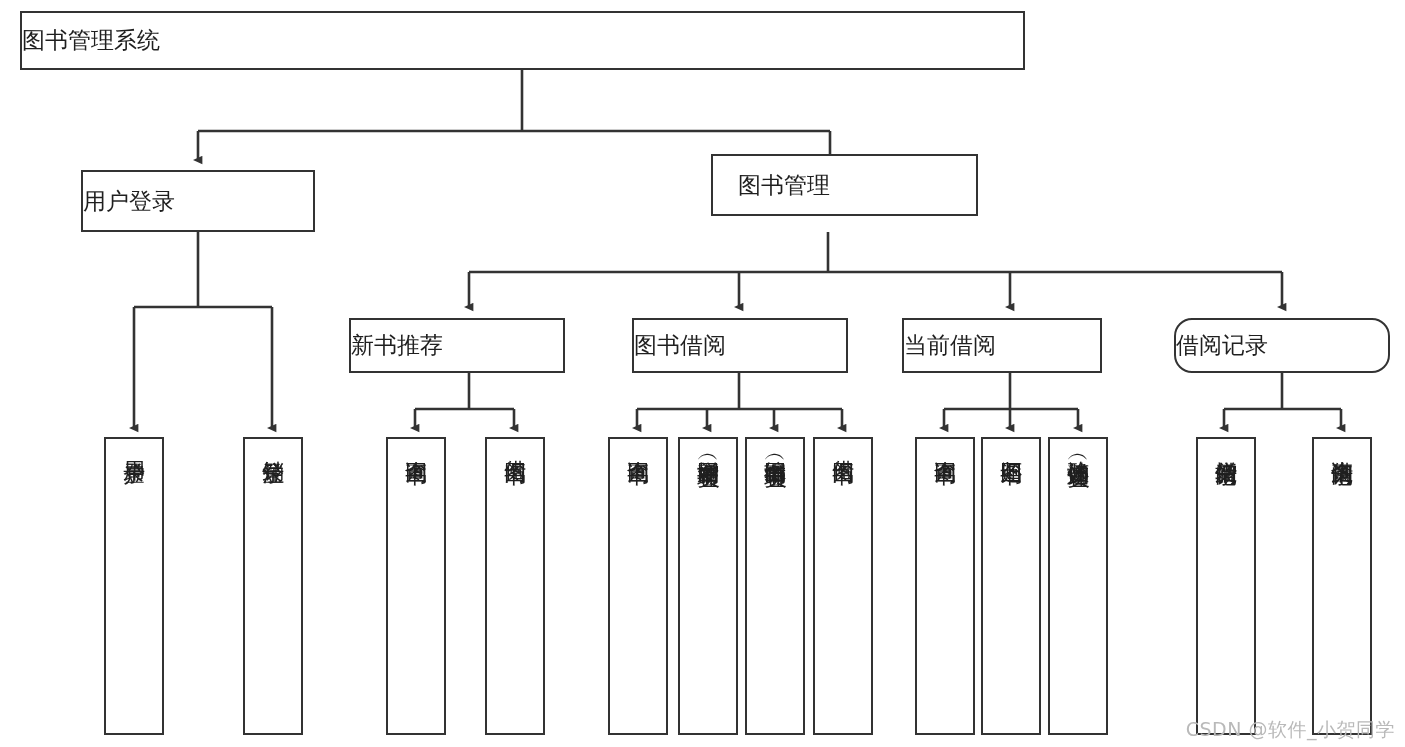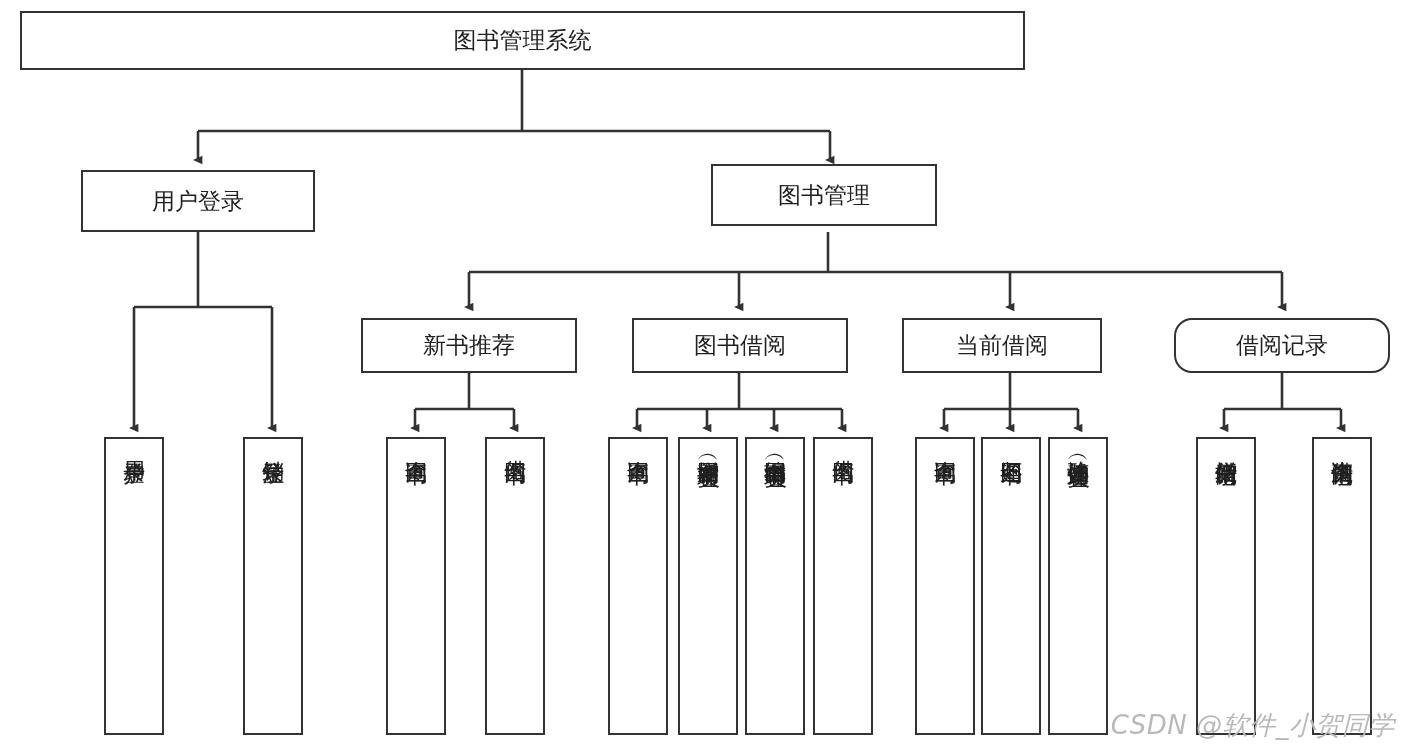--- a/index.html
+++ b/index.html
@@ -21,21 +21,21 @@
     width: 1405px;
     height: 747px;
   }
   .node-box {
     position: absolute;
     box-sizing: border-box;
     background: #ffffff;
     border: 2px solid #333333;
     display: flex;
     align-items: center;
-    justify-content: center;
+    justify-content: flex-start;
   }
   .node-label {
     color: #1f1f1f;
     font-size: 23px;
     line-height: 1.0;
     letter-spacing: 0px;
     white-space: nowrap;
     text-align: center;
   }
   .vertical .node-label {
@@ -48,25 +48,24 @@
   }
   .vertical {
     align-items: flex-start;
     justify-content: center;
     padding-top: 4px;
   }
   .watermark {
     position: absolute;
     right: 10px;
     bottom: 4px;
-    font-size: 26px;
+    font-size: 19px;
     color: #b9b9b9;
     white-space: nowrap;
     letter-spacing: 0.5px;
-    font-style: italic;
   }
 </style>
 </head>
 <body>
 
 <svg id="diagram" viewBox="0 0 1405 747" aria-hidden="true">
   <defs>
     <marker id="arrow" markerWidth="10" markerHeight="10" refX="4.2" refY="5" orient="auto" markerUnits="userSpaceOnUse">
       <path d="M0,0.6 L8.4,0.6 L4.2,10 Z" fill="#333333"></path>
     </marker>
@@ -115,25 +114,25 @@
   </g>
 </svg>
 
 <div class="node-box" style="left:20px; top:11px; width:1005px; height:59px;">
   <span class="node-label">图书管理系统</span>
 </div>
 
 <div class="node-box" style="left:81px; top:170px; width:234px; height:62px;">
   <span class="node-label">用户登录</span>
 </div>
-<div class="node-box" style="left:711px; top:164px; width:226px; height:62px;">
+<div class="node-box" style="left:711px; top:154px; width:267px; height:62px;padding-left:25px;">
   <span class="node-label">图书管理</span>
 </div>
 
-<div class="node-box" style="left:361px; top:318px; width:216px; height:55px;">
+<div class="node-box" style="left:349px; top:318px; width:216px; height:55px;">
   <span class="node-label">新书推荐</span>
 </div>
 <div class="node-box" style="left:632px; top:318px; width:216px; height:55px;">
   <span class="node-label">图书借阅</span>
 </div>
 <div class="node-box" style="left:902px; top:318px; width:200px; height:55px;">
   <span class="node-label">当前借阅</span>
 </div>
 <div class="node-box" style="left:1174px; top:318px; width:216px; height:55px;border-radius:18px;">
   <span class="node-label">借阅记录</span>

